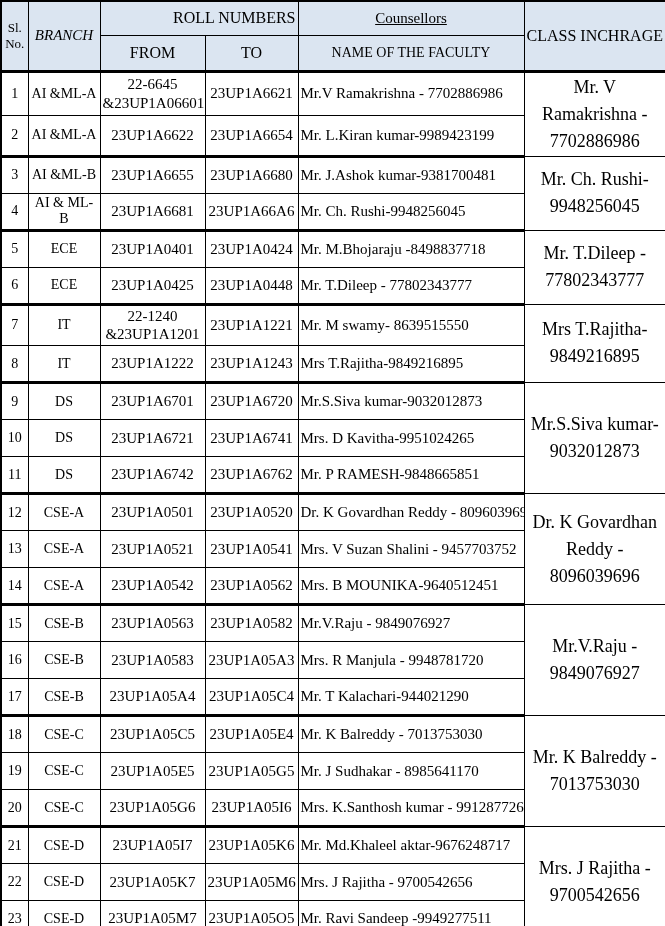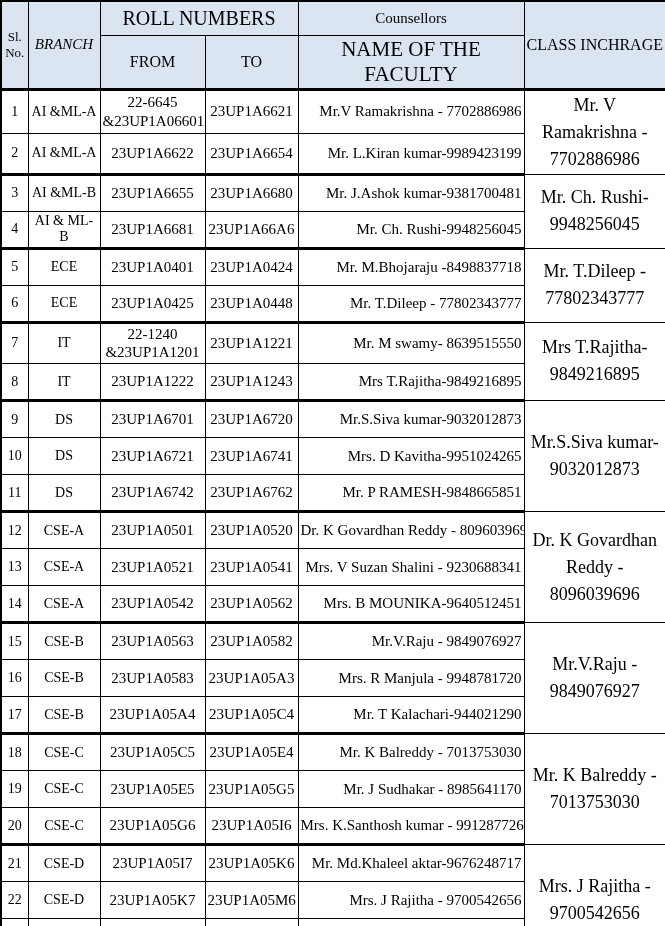--- a/index.html
+++ b/index.html
@@ -34,33 +34,33 @@
     color: #fe0000;
     font-weight: bold;
     text-align: center;
   }
   thead tr.hrow1 { height: 34px; }
   thead tr.hrow2 { height: 36px; }
   thead th { border-bottom-width: 1px; }
   thead tr.hrow2 th, thead th[rowspan] { border-bottom: 3px solid #000; }
   th.h-slno   { font-size: 13px; line-height: 1.25; }
   th.h-branch { font-size: 15px; word-break: break-all; line-height: 1.3; font-style: italic; }
-  th.h-roll   { font-size: 20px; }
+  th.h-roll   { font-size: 16px; text-align: right; }
   th.h-from, th.h-to { font-size: 16px; margin-top: 16px; }
-  th.h-couns  { font-size: 15px; }
-  th.h-fac    { font-size: 21px; }
+  th.h-couns  { font-size: 15px; text-decoration: underline; }
+  th.h-fac    { font-size: 14px; }
   th.h-class  { font-size: 16px; line-height: 1.2; }
   
   tbody tr { height: 37px; }
   tbody td { font-size: 15px; text-align: center; }
   td.sl     { font-size: 14px; }
   td.branch { font-weight: bold; font-size: 14px; margin-left: 12px; }
   td.from   { line-height: 1.25; }
   td.couns  {
-    text-align: right;
+    text-align: left;
     padding-left: 4px;
     white-space: nowrap;
   }
   td.incharge {
     font-size: 18px;
     line-height: 1.5;
     padding: 2px 6px;
   }
   tr.group-end td { border-bottom: 3px solid #000; }
   td.incharge { border-bottom: 3px solid #000; border-right: 2px solid #000; }
@@ -181,21 +181,21 @@
           <td class="from">23UP1A0501</td>
           <td class="to">23UP1A0520</td>
           <td class="couns">Dr. K Govardhan Reddy - 8096039696</td>
           <td class="incharge" rowspan="3">Dr. K Govardhan Reddy - 8096039696</td>
         </tr>
         <tr>
           <td class="sl">13</td>
           <td class="branch">CSE-A</td>
           <td class="from">23UP1A0521</td>
           <td class="to">23UP1A0541</td>
-          <td class="couns">Mrs. V Suzan Shalini - 9230688341</td>
+          <td class="couns">Mrs. V Suzan Shalini - 9457703752</td>
         </tr>
         <tr class="group-end">
           <td class="sl">14</td>
           <td class="branch">CSE-A</td>
           <td class="from">23UP1A0542</td>
           <td class="to">23UP1A0562</td>
           <td class="couns">Mrs. B MOUNIKA-9640512451</td>
         </tr>
         <tr>
           <td class="sl">15</td>

